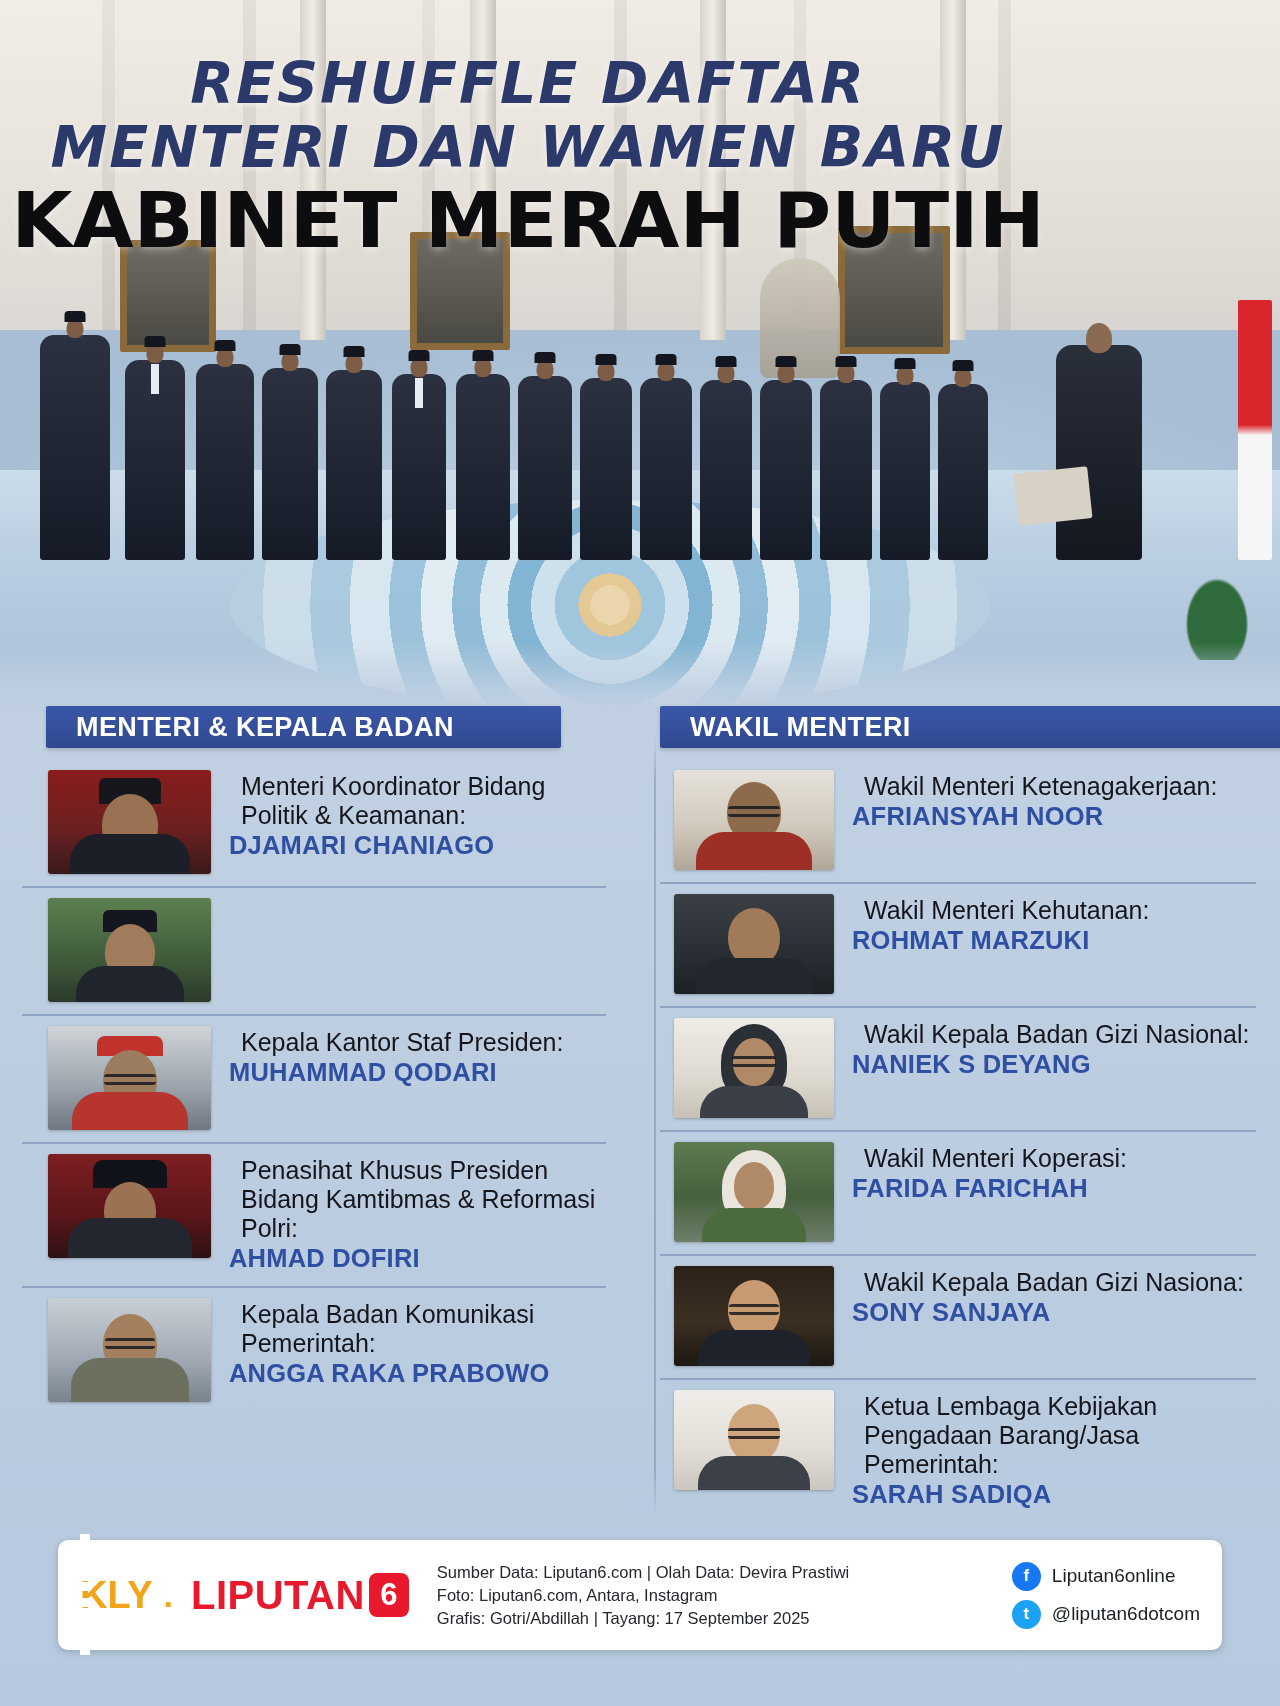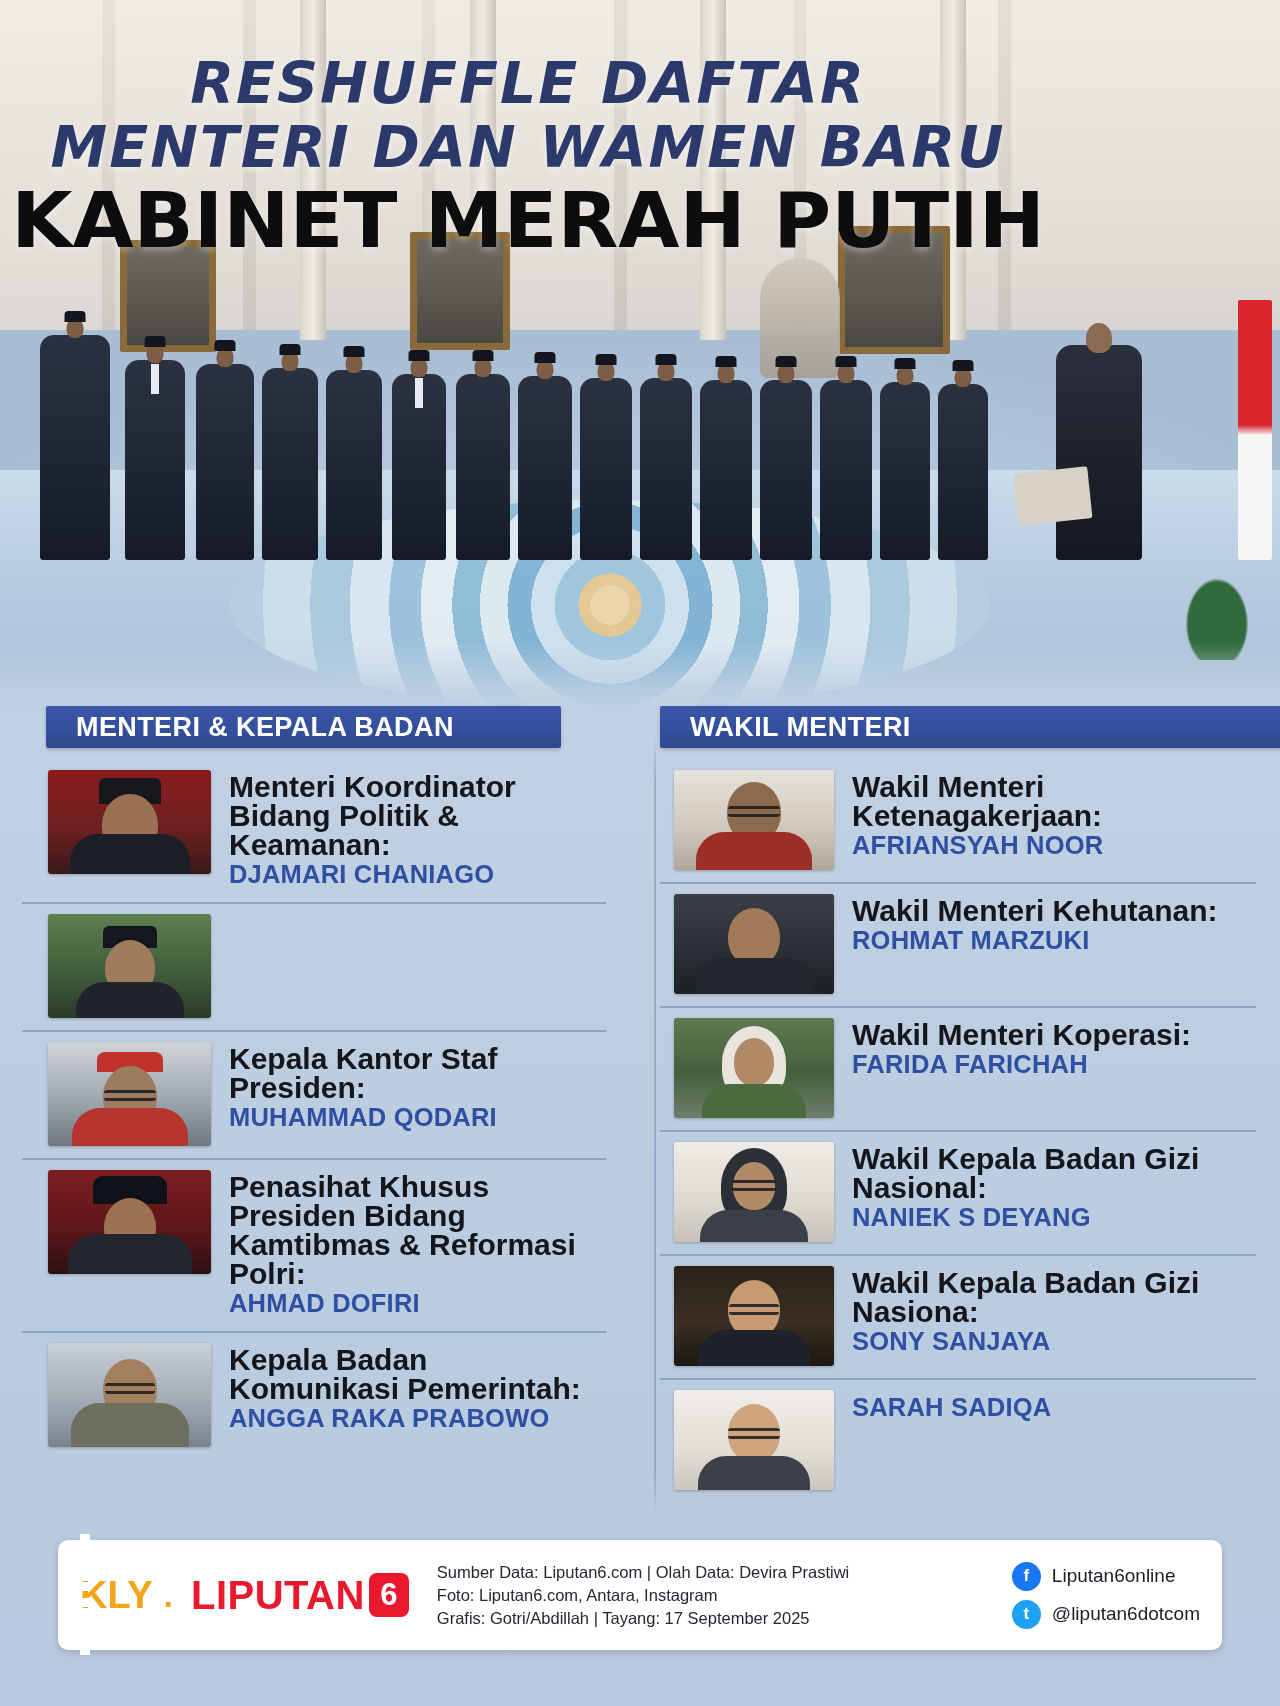--- a/index.html
+++ b/index.html
@@ -186,24 +186,25 @@
     width: 163px; height: 104px;
     border-radius: 3px;
     overflow: hidden;
     box-shadow: 0 1px 3px rgba(0,0,0,.25);
     position: relative;
   }
   .col-right .thumb { width: 160px; height: 100px; }
 
   .txt { padding-top: 2px; }
   .role {
-    font-size: 30px;
+    font-size: 25px;
     line-height: 29px;
     color: #14161c;
-    font-weight: bold;
+    font-weight: normal;
+    margin-left: 12px;
   }
   .name {
     font-size: 25.5px;
     line-height: 31px;
     color: #2f4fa3;
     font-weight: bold;
     letter-spacing: .2px;
   }
 
   
@@ -436,51 +437,51 @@
         </div>
         <div class="txt">
           <div class="role">Wakil Menteri Kehutanan:</div>
           <div class="name">ROHMAT MARZUKI</div>
         </div>
       </div>
 
       <div class="item">
         <div class="thumb">
           <div class="f">
-            <div class="bg" style="background:linear-gradient(180deg,#5d7a50 0%,#46603e 55%,#6d7f6a 100%)"></div>
-            <div class="hijab" style="top:8px;width:64px;height:74px;background:#e9e4dc"></div>
-            <div class="head" style="top:20px;width:40px;height:48px;background:#b08a66"></div>
-            <div class="body" style="width:104px;height:34px;background:#4b6b3f"></div>
-          </div>
-        </div>
-        <div class="txt">
-          <div class="role">Wakil Menteri Koperasi:</div>
-          <div class="name">FARIDA FARICHAH</div>
-        </div>
-      </div>
-
-      <div class="item">
-        <div class="thumb">
-          <div class="f">
             <div class="bg" style="background:linear-gradient(180deg,#efece6 0%,#ded9d0 60%,#c6c0b6 100%)"></div>
             <div class="hijab" style="top:6px;width:66px;height:76px;background:#2b2f36"></div>
             <div class="head" style="top:20px;width:42px;height:48px;background:#b08a66"></div>
             <div class="glass" style="top:38px;width:44px"></div>
             <div class="body" style="width:108px;height:32px;background:#3a3f48"></div>
           </div>
         </div>
         <div class="txt">
           <div class="role">Wakil Kepala Badan Gizi Nasional:</div>
           <div class="name">NANIEK S DEYANG</div>
         </div>
       </div>
 
       <div class="item">
         <div class="thumb">
           <div class="f">
+            <div class="bg" style="background:linear-gradient(180deg,#5d7a50 0%,#46603e 55%,#6d7f6a 100%)"></div>
+            <div class="hijab" style="top:8px;width:64px;height:74px;background:#e9e4dc"></div>
+            <div class="head" style="top:20px;width:40px;height:48px;background:#b08a66"></div>
+            <div class="body" style="width:104px;height:34px;background:#4b6b3f"></div>
+          </div>
+        </div>
+        <div class="txt">
+          <div class="role">Wakil Menteri Koperasi:</div>
+          <div class="name">FARIDA FARICHAH</div>
+        </div>
+      </div>
+
+      <div class="item">
+        <div class="thumb">
+          <div class="f">
             <div class="bg" style="background:linear-gradient(180deg,#2a2118 0%,#3b2f22 55%,#1d1812 100%)"></div>
             <div class="head" style="top:14px;width:52px;height:58px;background:#c79a72"></div>
             <div class="glass" style="top:38px;width:50px"></div>
             <div class="body" style="width:112px;height:36px;background:#1e222a"></div>
           </div>
         </div>
         <div class="txt">
           <div class="role">Wakil Kepala Badan Gizi Nasiona:</div>
           <div class="name">SONY SANJAYA</div>
         </div>
@@ -489,20 +490,21 @@
       <div class="item">
         <div class="thumb">
           <div class="f">
             <div class="bg" style="background:linear-gradient(180deg,#f1eee9 0%,#e2ded7 60%,#cbc6bf 100%)"></div>
             <div class="head" style="top:14px;width:52px;height:58px;background:#cfa57d"></div>
             <div class="glass" style="top:38px;width:52px"></div>
             <div class="body" style="width:112px;height:34px;background:#3c4048"></div>
           </div>
         </div>
         <div class="txt">
+          <div class="role">Ketua Lembaga Kebijakan Pengadaan Barang/Jasa Pemerintah:</div>
           <div class="name">SARAH SADIQA</div>
         </div>
       </div>
     </div>
   </div>
 
   <div class="footer">
     <div class="kly">
       <span class="k">KLY</span>
       <span class="dot">.</span>

